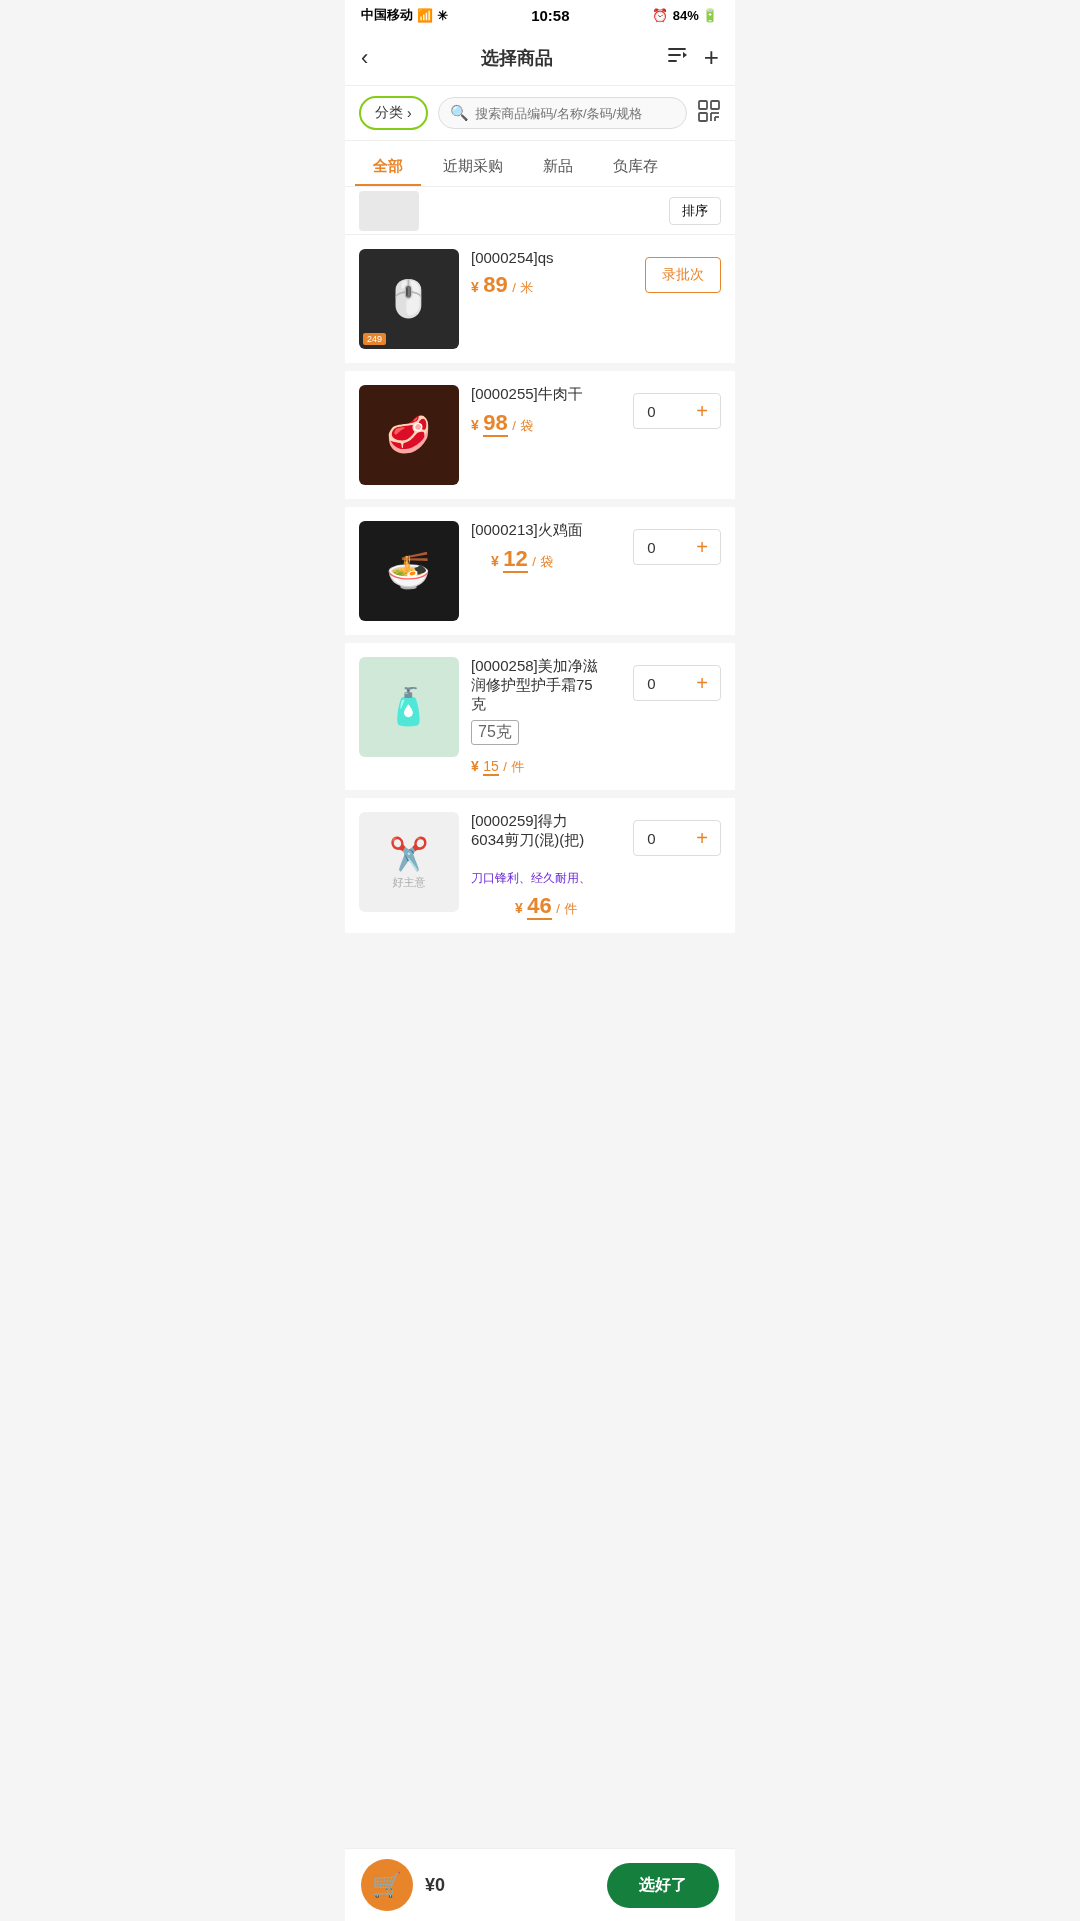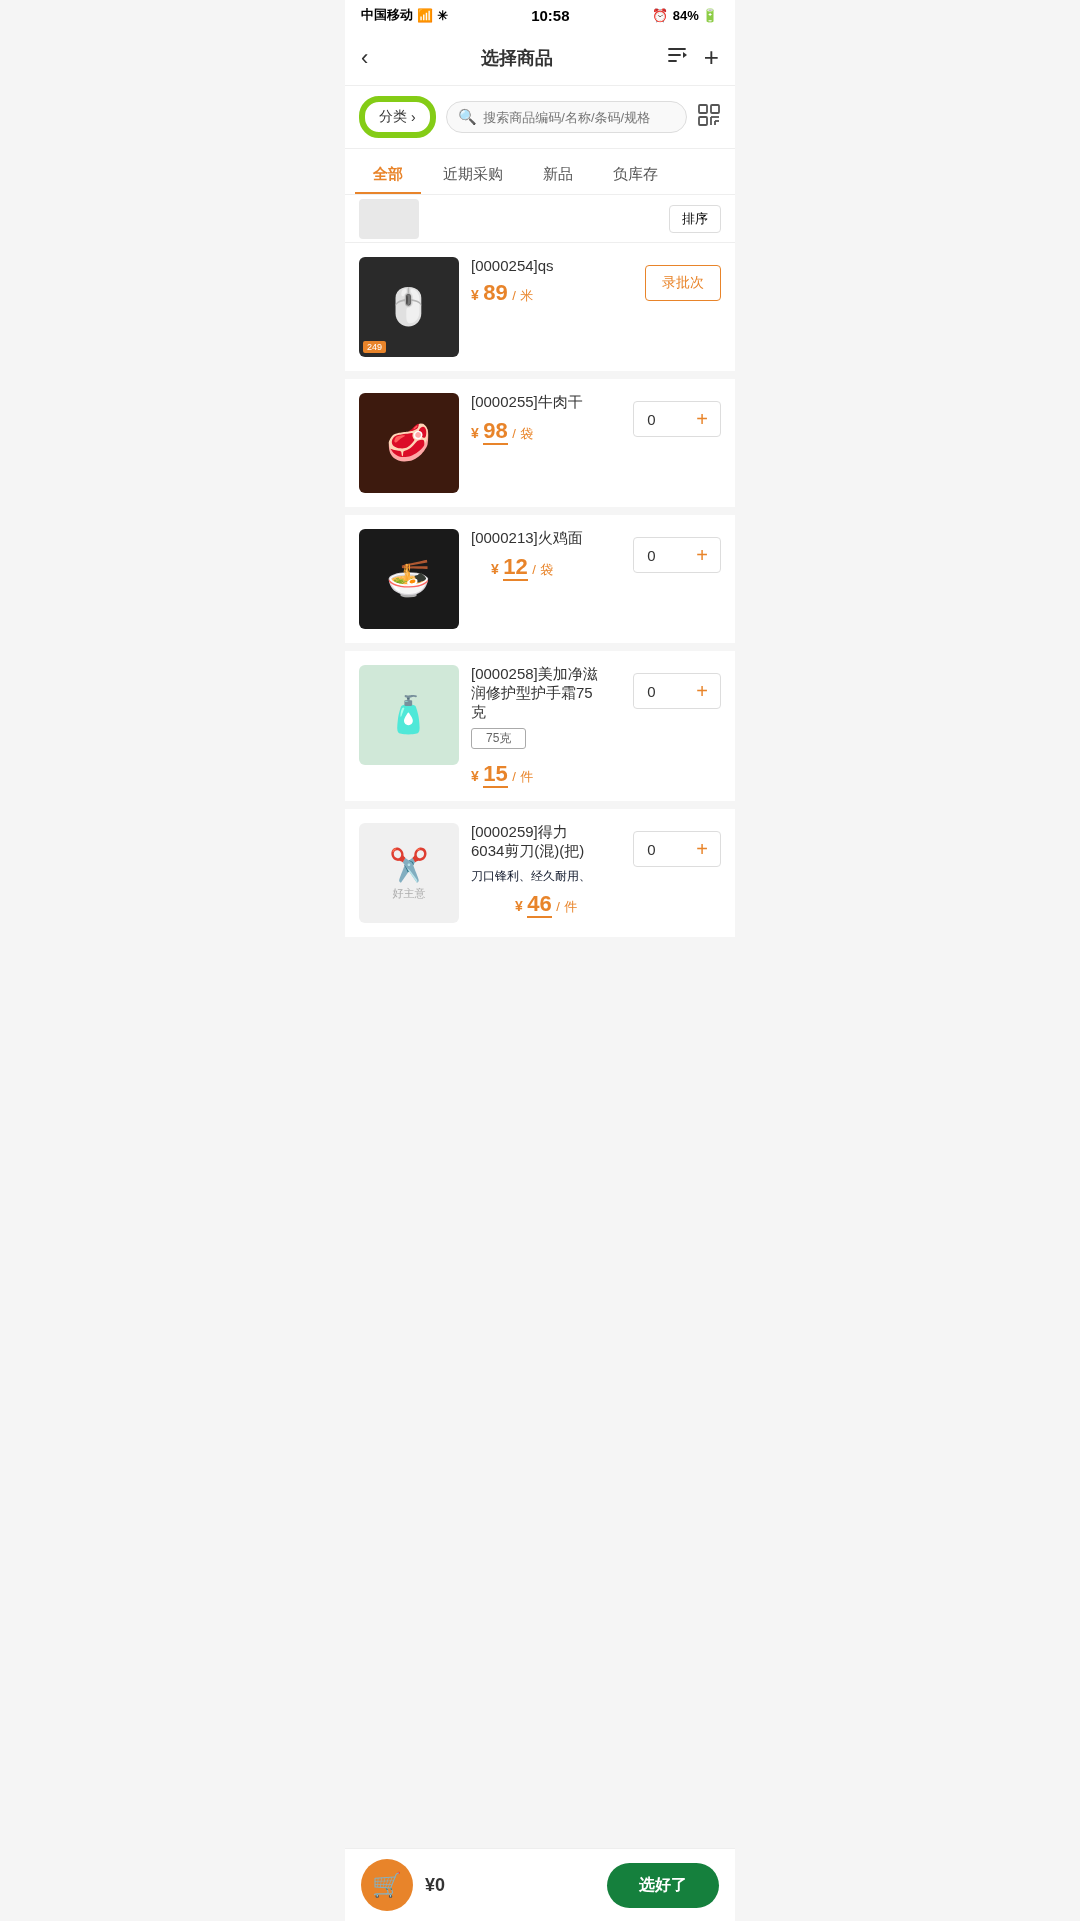--- a/index.html
+++ b/index.html
@@ -61,21 +61,21 @@
     
     .search-area {
       background: #fff;
       padding: 10px 14px;
       display: flex;
       align-items: center;
       gap: 10px;
       border-bottom: 1px solid #eee;
     }
     .category-btn {
-      border: 6px solid #84cc16;
+      border: 2px solid #84cc16;
       border-radius: 20px;
       padding: 6px 14px;
       font-size: 14px;
       color: #333;
       background: #fff;
       white-space: nowrap;
       cursor: pointer;
       display: flex;
       align-items: center;
       gap: 4px;
@@ -182,29 +182,29 @@
     .product-name {
       font-size: 15px;
       color: #333;
       margin-bottom: 6px;
       font-weight: 500;
     }
     .product-tag {
       display: inline-block;
       border: 1px solid #aaa;
       border-radius: 3px;
-      padding: 1px 14px;
-      font-size: 12px;
+      padding: 1px 6px;
+      font-size: 16px;
       color: #666;
       margin-bottom: 6px;
     }
     .product-desc {
       font-size: 12px;
-      color: #0f172a;
-      margin-top: 7px;
+      color: #6d28d9;
+      margin-top: 20px;
     }
 
     
     .qty-control {
       display: flex;
       align-items: center;
       border: 1px solid #ddd;
       border-radius: 4px;
       margin-top: 8px;
     }
@@ -451,21 +451,21 @@
     <div class="product-thumb-wrap">
       <div class="product-thumb img-cream" style="display:flex;align-items:center;justify-content:center;">
         <span style="font-size:36px;">🧴</span>
       </div>
     </div>
     <div class="product-info">
       <div class="product-name">[0000258]美加净滋润修护型护手霜75克</div>
       <span class="product-tag">75克</span>
       <div style="margin-top:6px;">
         <span style="color:#e8842a;font-size:14px;font-weight:700;">¥</span>
-        <span style="color:#e8842a;font-size:22px;font-weight:700;border-bottom:2px solid #e8842a;">15</span>
+        <span style="color:#e8842a;font-size:14px;font-weight:400;border-bottom:2px solid #e8842a;">15</span>
         <span style="color:#e8842a;font-size:13px;">/</span>
         <span style="color:#e8842a;font-size:13px;">件</span>
       </div>
     </div>
     <div class="product-right">
       <div class="qty-control">
         <input class="qty-input" type="number" value="0" style="">
         <div class="qty-btn">+</div>
       </div>
     </div>

